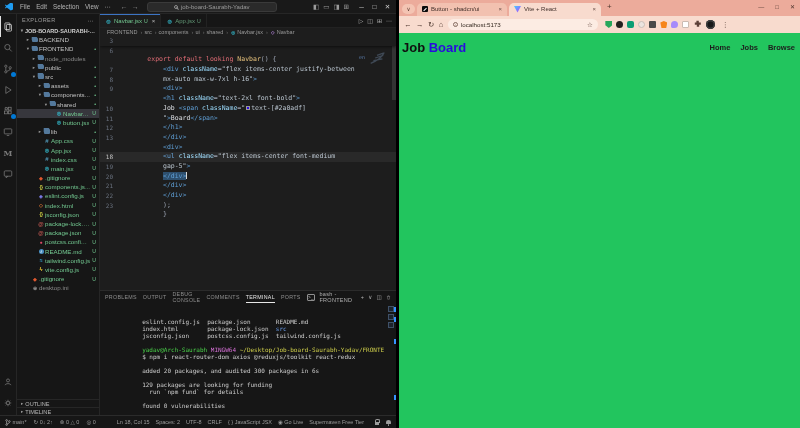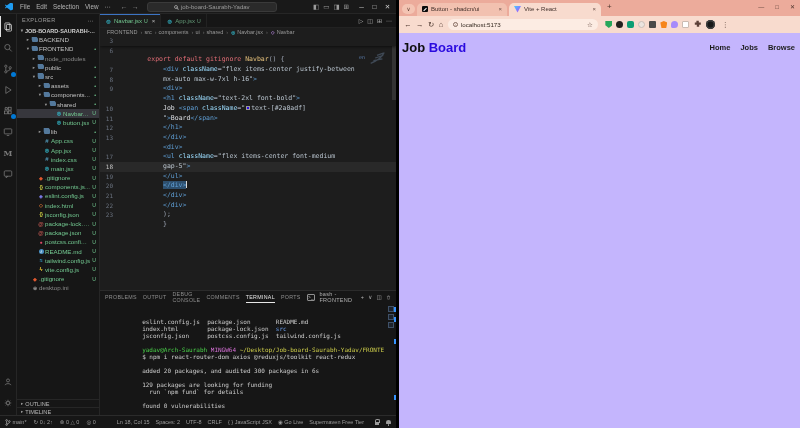--- a/index.html
+++ b/index.html
@@ -154,21 +154,21 @@
   .x-dark{background:#24201e;border-radius:50%}
   .x-green{background:#0c9e74;border-radius:2px}
   .x-light{background:#ece4df;border-radius:50%;border:1px solid #c9beb8}
   .x-grid{background:#4a4a4a;border-radius:1px}
   .x-fox{background:#f6851b;clip-path:polygon(50% 0,100% 22%,84% 100%,16% 100%,0 22%)}
   .x-purple{background:#a78bfa;border-radius:50% 50% 50% 20%}
   .x-box{background:#fff;border:1px solid #cbbbb2;border-radius:1px}
   .puzzle-ic svg{width:8px;height:8px;fill:#5d4037}
   .avatar{width:9px;height:9px;border-radius:50%;background:#191919;box-shadow:inset 0 0 0 1.5px #3f3f3f}
   .menu-dots{font-size:7px;color:#4d372e;padding:0 2px}
-  .br-page{position:absolute;top:33px;left:0;right:0;bottom:0;background:#c4b5fd}
+  .br-page{position:absolute;top:33px;left:0;right:0;bottom:0;background:#22c55e}
   .page-nav{height:29px;display:flex;align-items:center;padding:0 3px}
   .brand{font-size:13px;font-weight:bold;color:#0f0f0f}
   .brand .b2{color:var(--accent,#2a0adf)}
   .page-links{margin-left:auto;display:flex;gap:10px;font-size:7.5px;font-weight:bold;color:#1d1d1d;padding-right:2px}
 </style>
 </head>
 <body>
 
 <div class="vscode">
 
@@ -625,26 +625,20 @@
           <div class="crow">
             <span class="ln"></span>
             <span class="ctext">
               
             <span class="s">gap-5"</span><span class="t">&gt;</span></span>
           </div>
 
 
 
 
-          <div class="crow">
-            <span class="ln">17</span>
-            <span class="ctext">
-              
-            <span class="t">&lt;/ul&gt;</span></span>
-          </div>
 
           <div class="crow cur">
             <span class="ln">18</span>
             <span class="ctext">
               
             <span class="t hi">&lt;/div&gt;</span><span class="cursor"></span></span>
           </div>
 
           <div class="crow">
             <span class="ln">19</span>
@@ -678,21 +672,21 @@
             <span class="ln">23</span>
             <span class="ctext">
               
             </span>
           </div>
         </div>
       <div class="crow sticky">
         <span class="ln">3</span>
         <span class="ctext">
           
-        <span class="k">export default gitignore </span><span class="f">Navbar</span><span class="p">() {</span></span>
+        <span class="k">export default looking </span><span class="f">Navbar</span><span class="p">() {</span></span>
       </div>
       <div class="wm">
         <span class="wm-text">en</span>
         <svg viewBox="0 0 22 20">
             <path d="M4 16C9 14 16 11 19 4M7 13l10-2M9 10l9-3M11 7l7-2.5"></path>
           </svg>
       </div>
       <div class="esb"></div>
     </div>
   </div>

